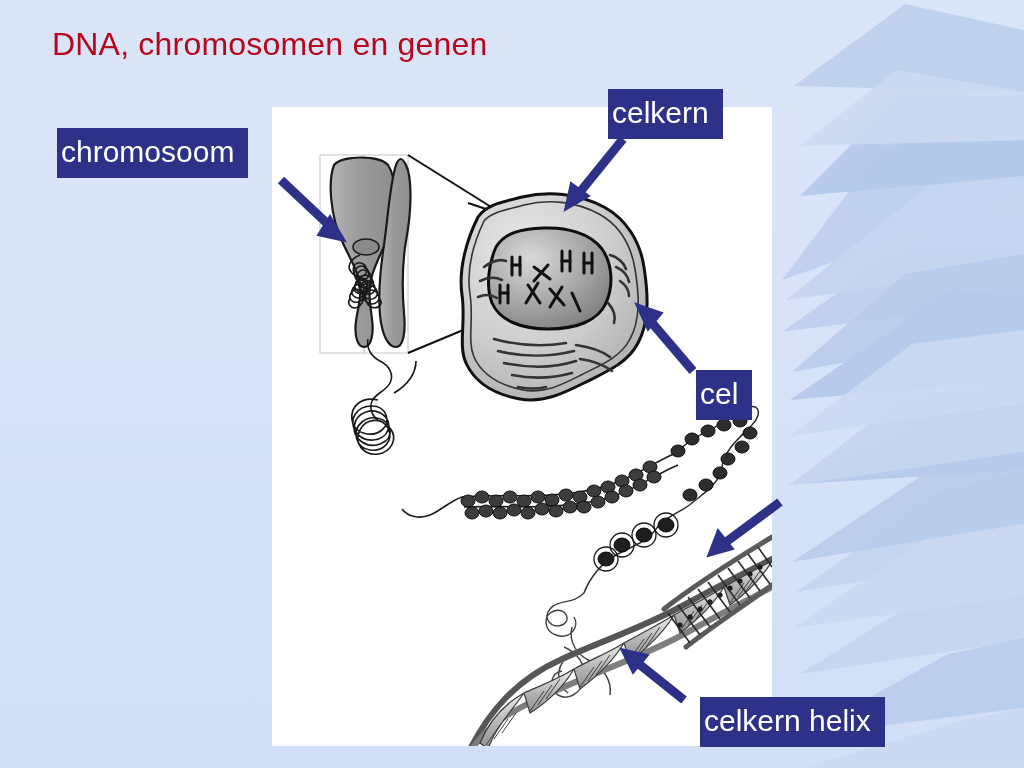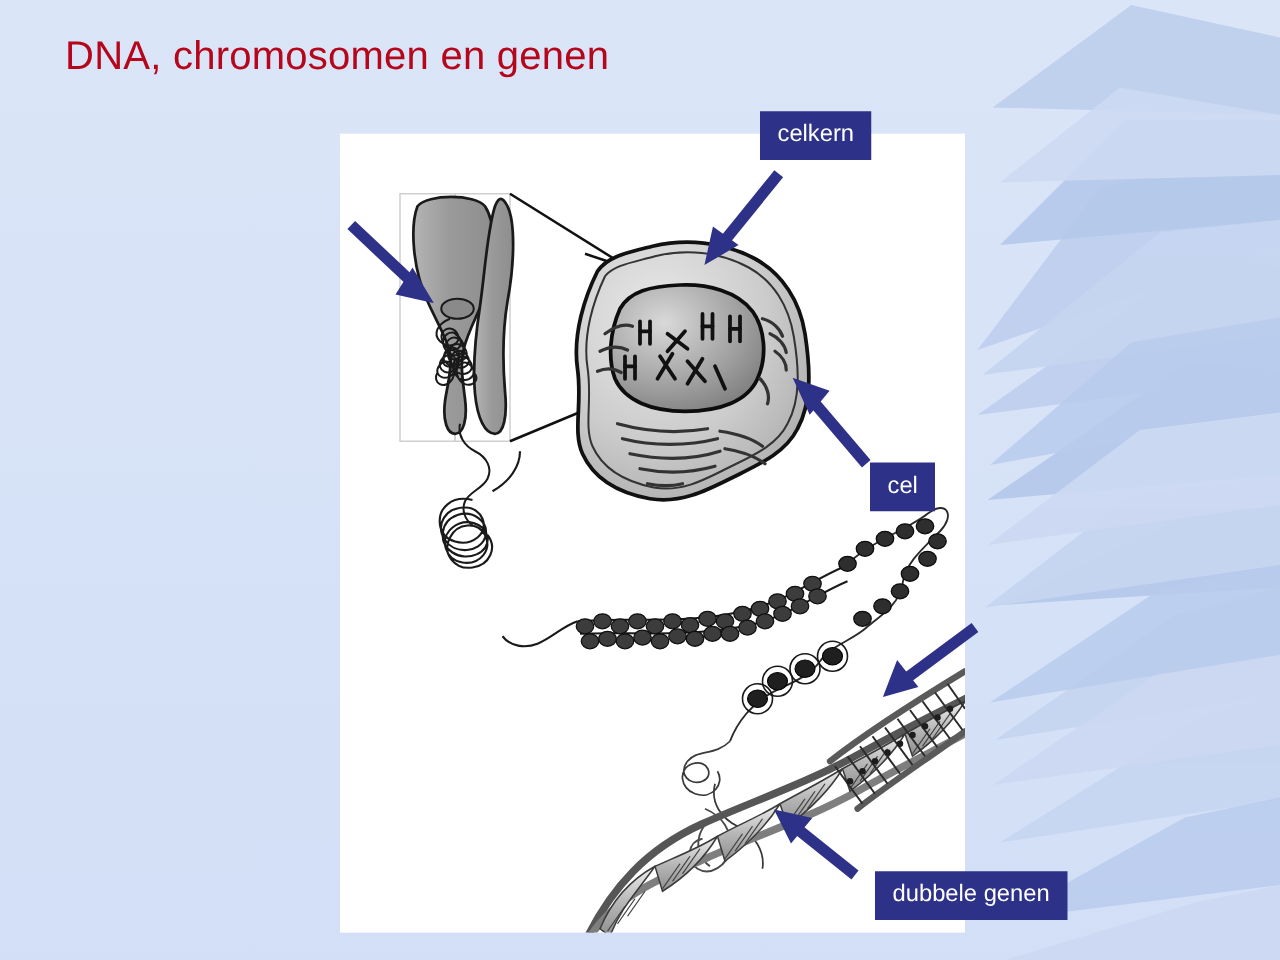--- a/index.html
+++ b/index.html
@@ -61,23 +61,23 @@
     top: 0;
     width: 1024px;
     height: 768px;
     pointer-events: none;
   }
   
   .label-box {
     position: absolute;
     background: #2d3288;
     color: #ffffff;
-    font-size: 19px;
+    font-size: 30px;
     line-height: 1;
-    padding: 9px 14px 11px 14px;
+    padding: 9px 14px 11px 4px;
     white-space: nowrap;
     box-sizing: border-box;
   }
   #label-chromosoom { left: 57px;  top: 128px; }
   #label-celkern    { left: 608px; top: 89px;  }
   #label-cel        { left: 696px; top: 370px; }
   #label-dnabasen   { left: 782px; top: 452px; }
   #label-helix      { left: 700px; top: 697px; }
 </style>
 </head>
@@ -432,21 +432,22 @@
         <polygon points="708,556 718,530 733,549" stroke-width="2"></polygon>
       </g>
 
       <g>
         <line x1="684" y1="700" x2="634" y2="660"></line>
         <polygon points="621,649 648,655 633,673" stroke-width="2"></polygon>
       </g>
     </g>
   </svg>
 
+  <div class="label-box" id="label-chromosoom">chromosoom</div>
 
   <div class="label-box" id="label-celkern">celkern</div>
 
   <div class="label-box" id="label-cel">cel</div>
 
 
-  <div class="label-box" id="label-helix">dubbele genen</div>
+  <div class="label-box" id="label-helix">celkern helix</div>
 
 </div>
 
 </body></html>

